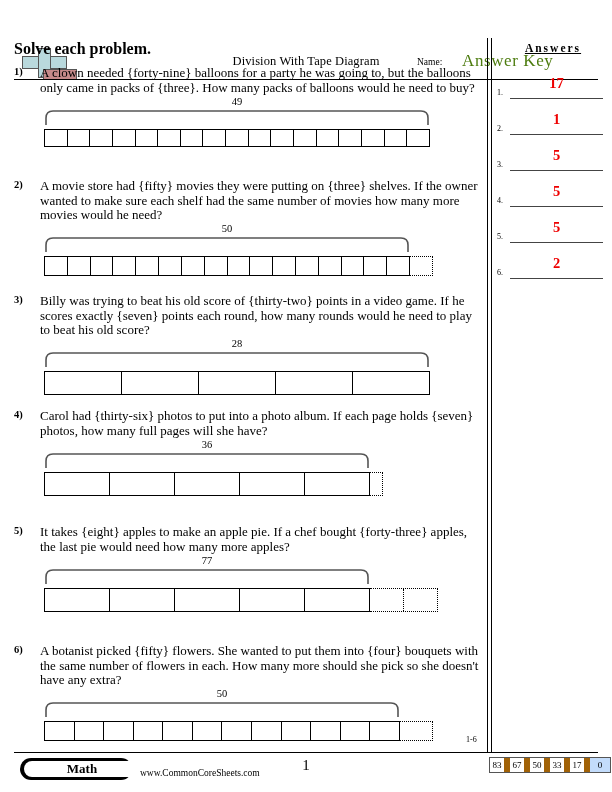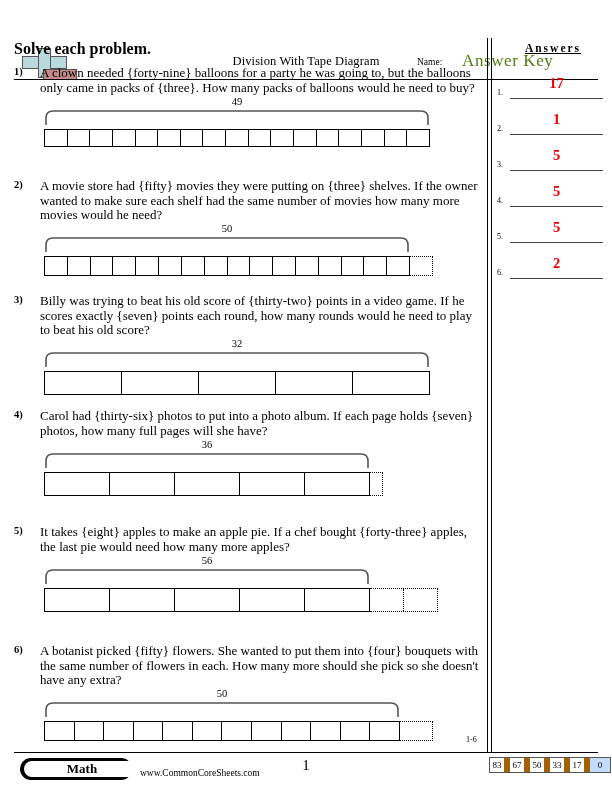--- a/index.html
+++ b/index.html
@@ -366,21 +366,21 @@
         </div>
         <div class="d-extra" style="left: 366px; top: 33px; width: 23px; height: 20px;">
           <div class="xcell"></div>
         </div>
       </div>
     </div>
     <div class="problem" style="top: 294px;">
       <div class="p-num">3)</div>
       <div class="p-text">Billy was trying to beat his old score of {thirty-two} points in a video game. If he scores exactly {seven} points each round, how many rounds would he need to play to beat his old score?</div>
       <div class="diagram" style="top: 44px; left: 30px; width: 386px;">
-        <div class="d-total" style="left: 173px;">32</div>
+        <div class="d-total" style="left: 173px;">28</div>
         <div class="d-brace"><svg width="386" height="18" viewBox="0 0 386 18">
             <path d="M 2,16 L 2,9 Q 2,2 9,2 L 186,2 L 193,2 L 200,2 L 377,2 Q 384,2 384,9 L 384,16" fill="none" stroke="#555" stroke-width="1.6"></path>
           </svg></div>
         <div class="d-tape" style="left: 0px; top: 33px; width: 386px; height: 24px;">
           <div class="cell"></div>
           <div class="cell"></div>
           <div class="cell"></div>
           <div class="cell"></div>
           <div class="cell"></div>
         </div>
@@ -403,21 +403,21 @@
         </div>
         <div class="d-extra" style="left: 326px; top: 33px; width: 13px; height: 24px;">
           <div class="xcell"></div>
         </div>
       </div>
     </div>
     <div class="problem" style="top: 525px;">
       <div class="p-num">5)</div>
       <div class="p-text">It takes {eight} apples to make an apple pie. If a chef bought {forty-three} apples, the last pie would need how many more apples?</div>
       <div class="diagram" style="top: 30px; left: 30px; width: 394px;">
-        <div class="d-total" style="left: 143px;">56</div>
+        <div class="d-total" style="left: 143px;">77</div>
         <div class="d-brace"><svg width="326" height="18" viewBox="0 0 326 18">
             <path d="M 2,16 L 2,9 Q 2,2 9,2 L 156,2 L 163,2 L 170,2 L 317,2 Q 324,2 324,9 L 324,16" fill="none" stroke="#555" stroke-width="1.6"></path>
           </svg></div>
         <div class="d-tape" style="left: 0px; top: 33px; width: 326px; height: 24px;">
           <div class="cell"></div>
           <div class="cell"></div>
           <div class="cell"></div>
           <div class="cell"></div>
           <div class="cell"></div>
         </div>

